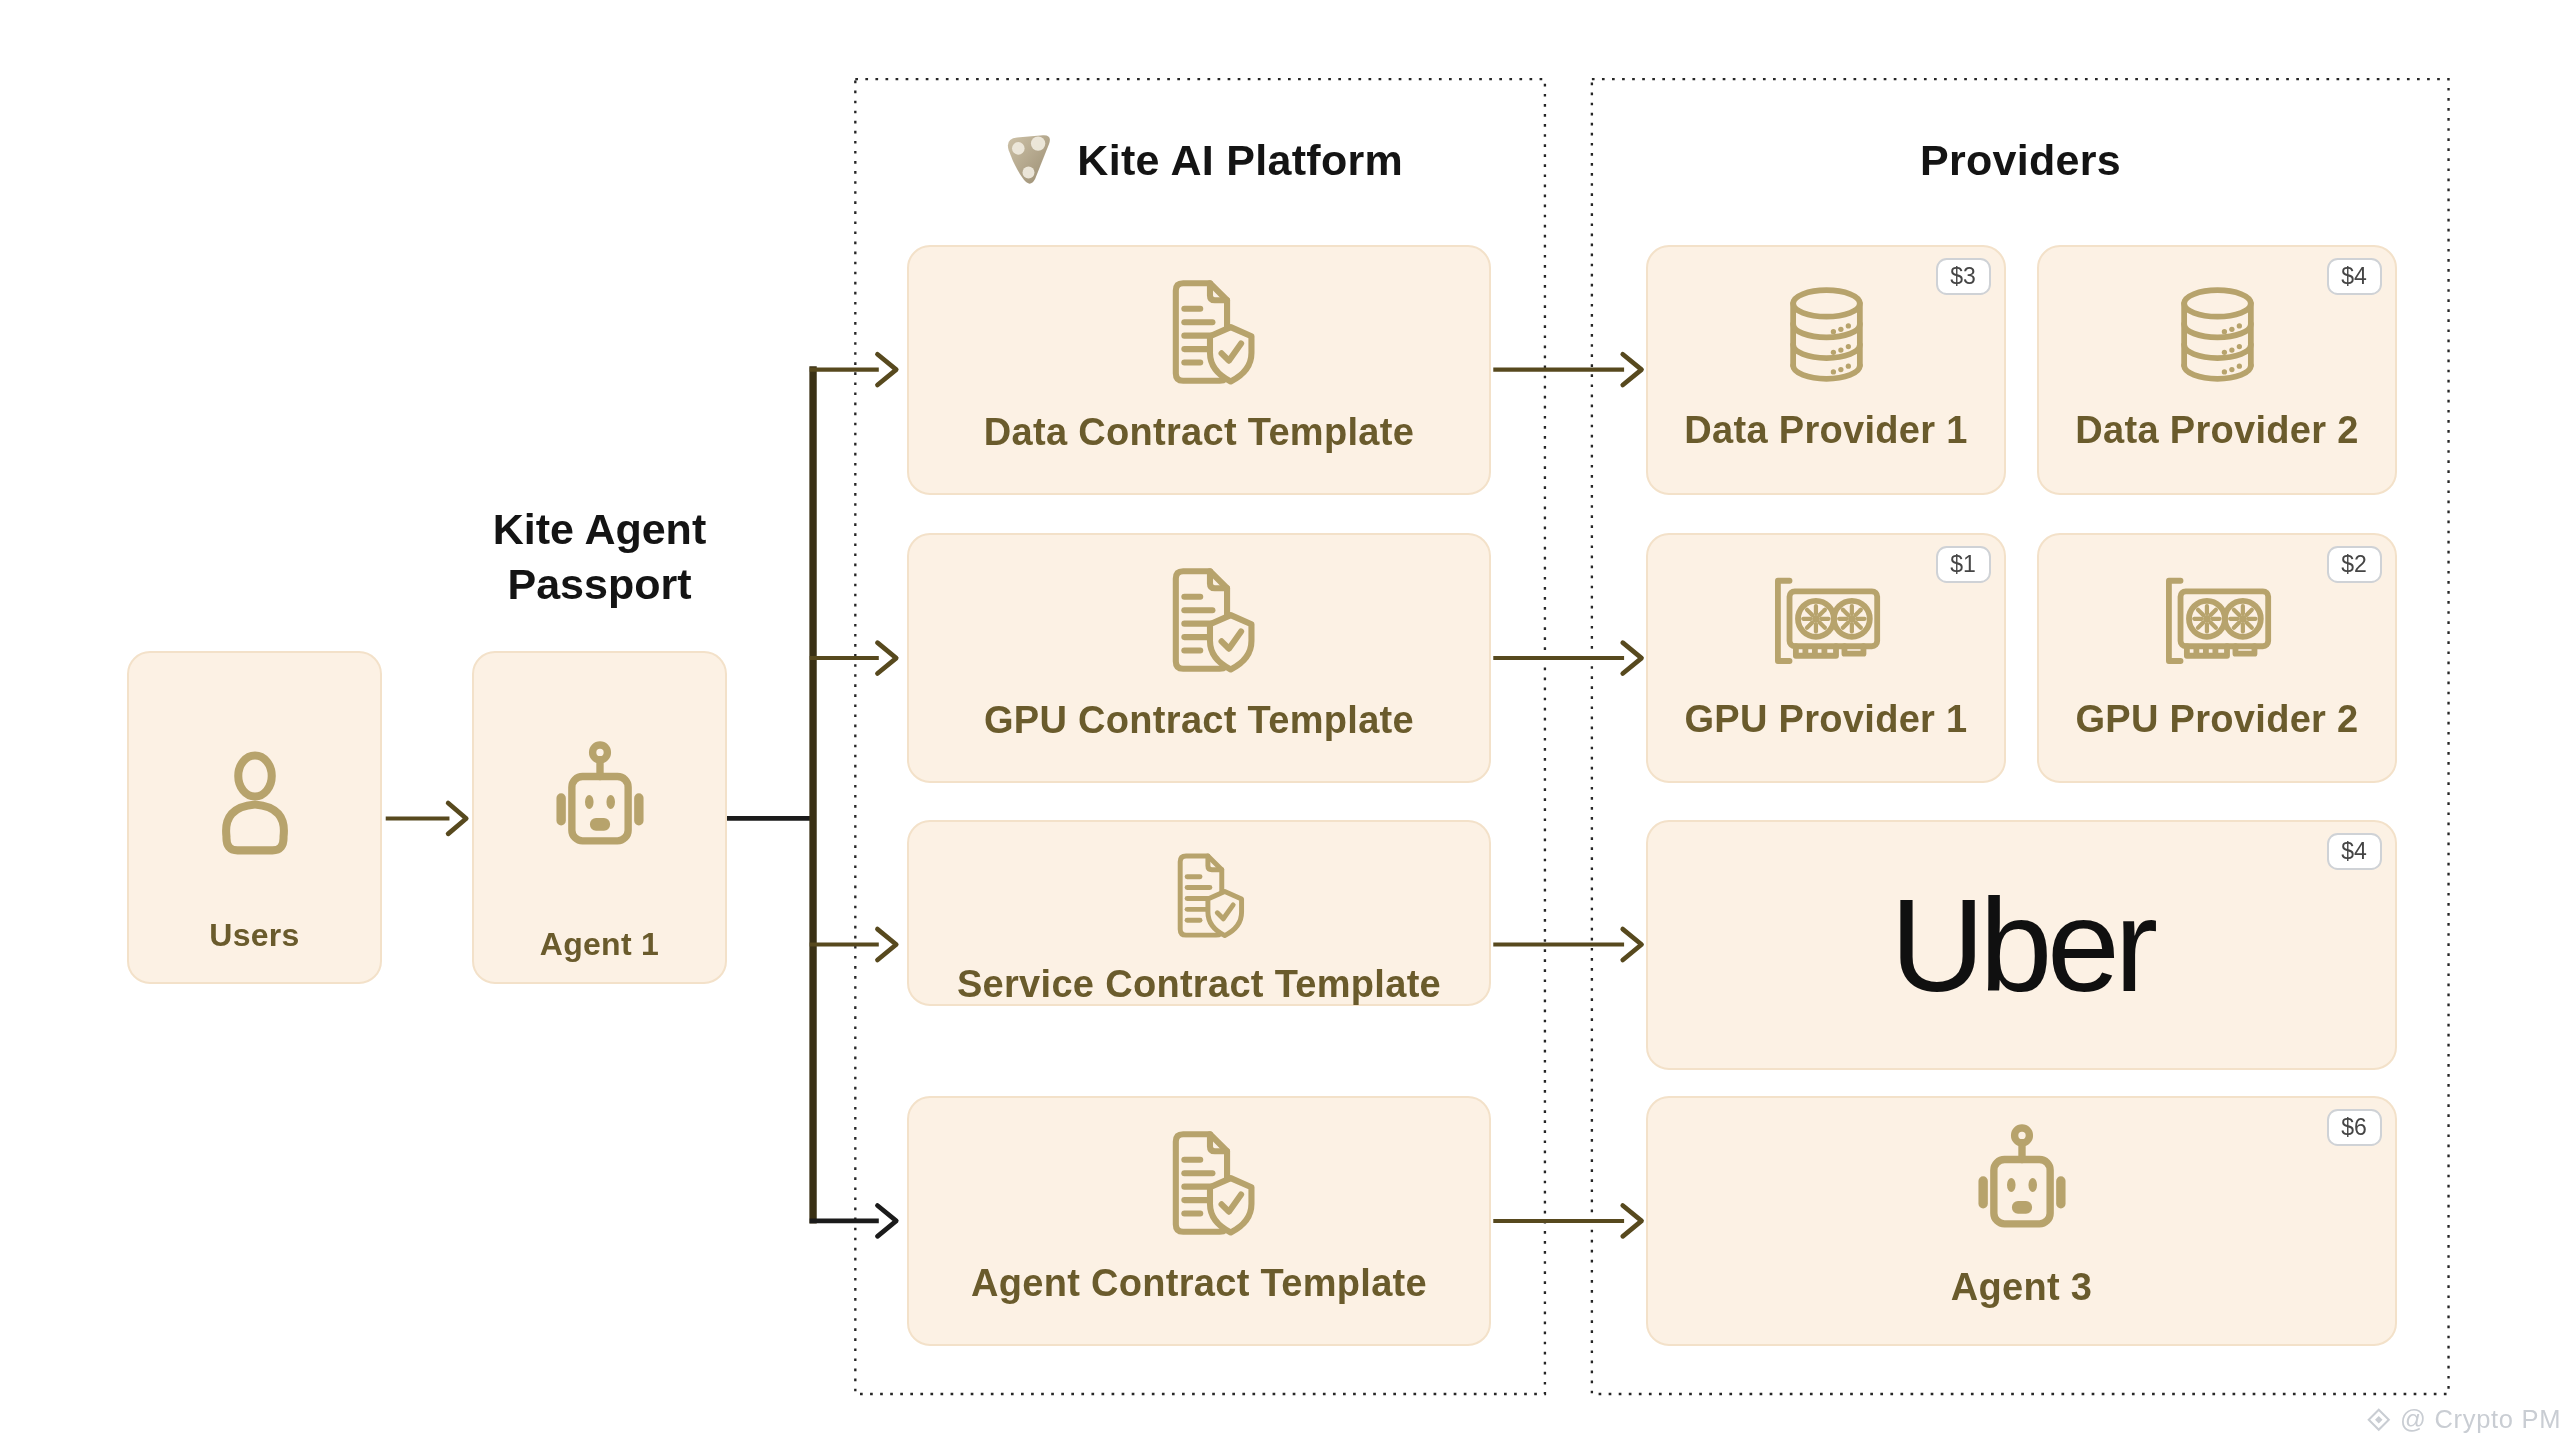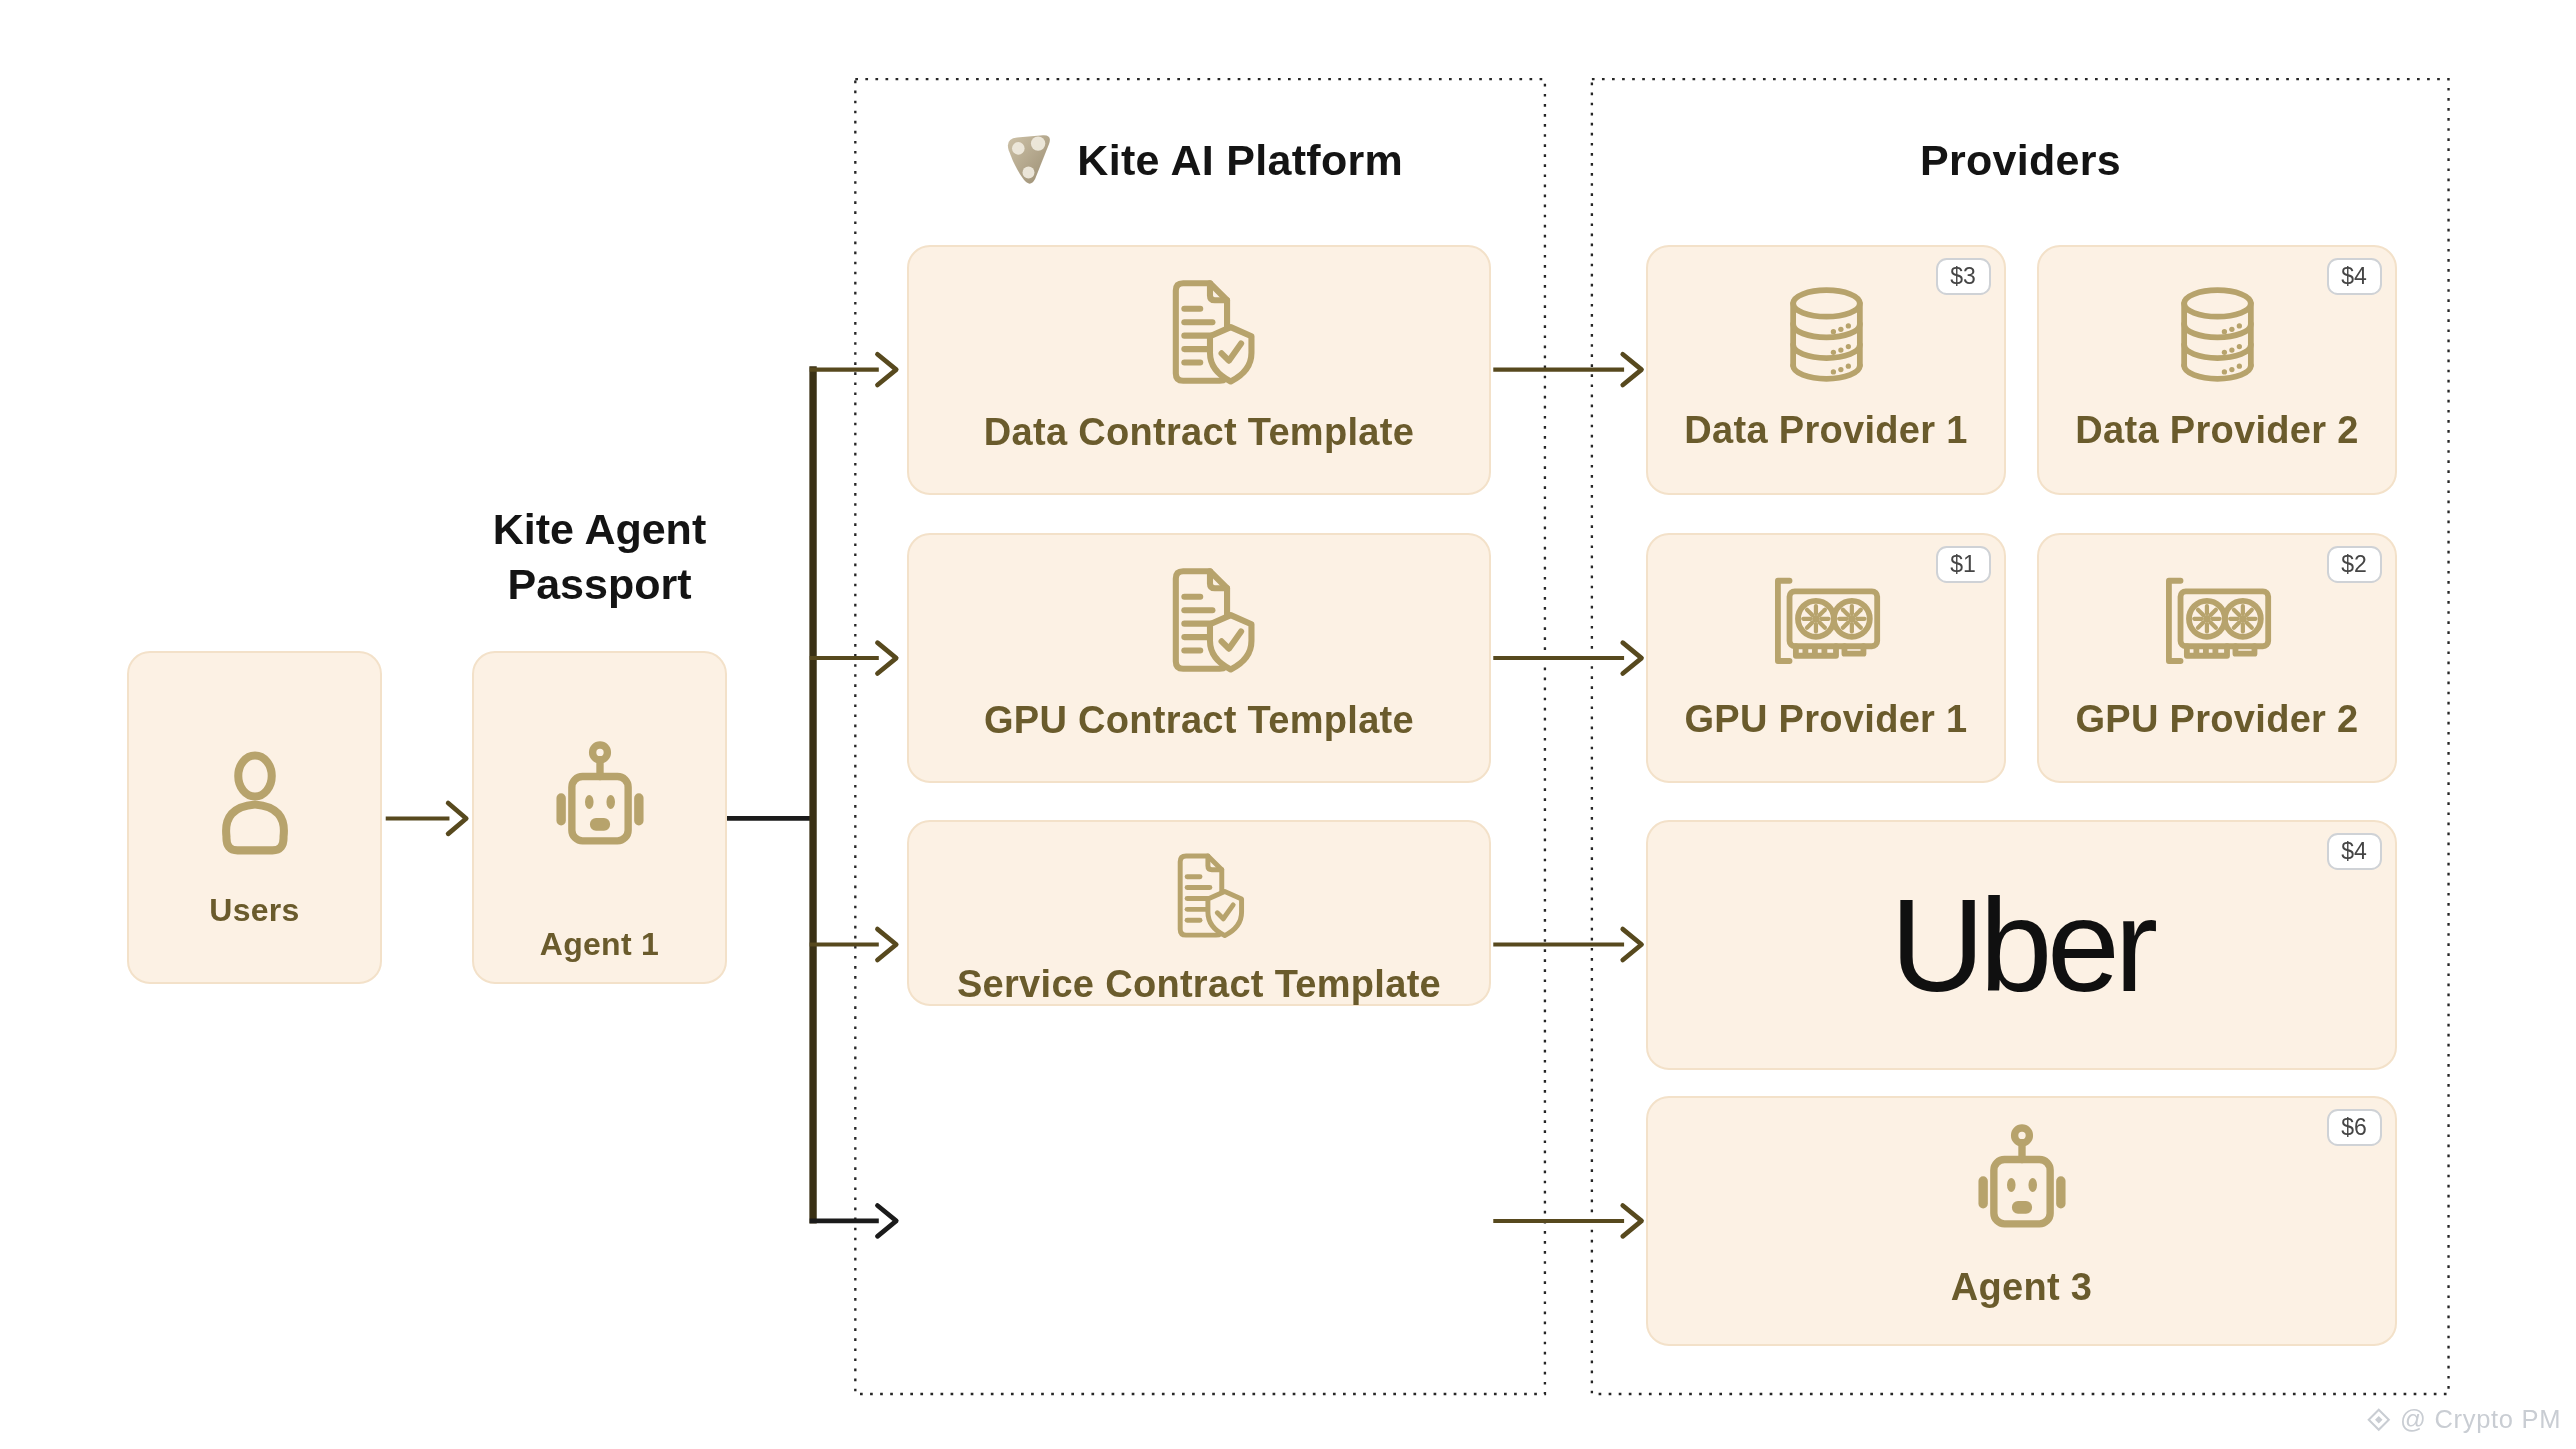--- a/index.html
+++ b/index.html
@@ -211,21 +211,21 @@
       <line class="ol" x1="2226" y1="1820" x2="2421" y2="1820"></line>
       <path class="olh" d="M2419 1797 L2447 1820 L2419 1843"></path>
     </g>
   </svg>
 
   <div class="passport-title">
     <div>Kite Agent</div>
     <div>Passport</div>
   </div>
 
-  <div class="card" style="left:127px;top:651px;width:255px;height:333px;padding-top:87px;gap:27px;">
+  <div class="card" style="left:127px;top:651px;width:255px;height:333px;padding-top:87px;gap:52px;">
     <svg class="gold" width="124" height="124" viewBox="0 0 185 185">
         <use href="#sym-person"></use>
       </svg>
     <div class="card-label small-label">Users</div>
   </div>
 
   <div class="card" style="left:472px;top:651px;width:255px;height:333px;padding-top:82px;gap:56px;">
     <svg class="gold" width="134" height="134" viewBox="0 0 200 200">
         <use href="#sym-robot"></use>
       </svg>
@@ -253,20 +253,26 @@
     <div class="card-label">GPU Contract Template</div>
   </div>
 
   <div class="card" style="left:907px;top:820px;width:584px;height:186px;padding-top:24px;gap:20px;">
     <svg class="gold" width="122" height="122" viewBox="0 0 182 182">
         <use href="#sym-docshield"></use>
       </svg>
     <div class="card-label">Service Contract Template</div>
   </div>
 
+  <div class="card" style="left:907px;top:1096px;width:584px;height:250px;padding-top:24px;gap:20px;">
+    <svg class="gold" width="122" height="122" viewBox="0 0 182 182">
+        <use href="#sym-docshield"></use>
+      </svg>
+    <div class="card-label">Agent Contract Template</div>
+  </div>
 
   <div class="section-header" style="left:1592px;top:131px;width:857px;height:59px;">
     <span>Providers</span>
   </div>
 
   <div class="card" style="left:1646px;top:245px;width:360px;height:250px;padding-top:29.5px;gap:19px;">
     <div class="badge">$3</div>
     <svg class="gold" width="115" height="115" viewBox="0 0 172 172">
         <use href="#sym-database"></use>
       </svg>

